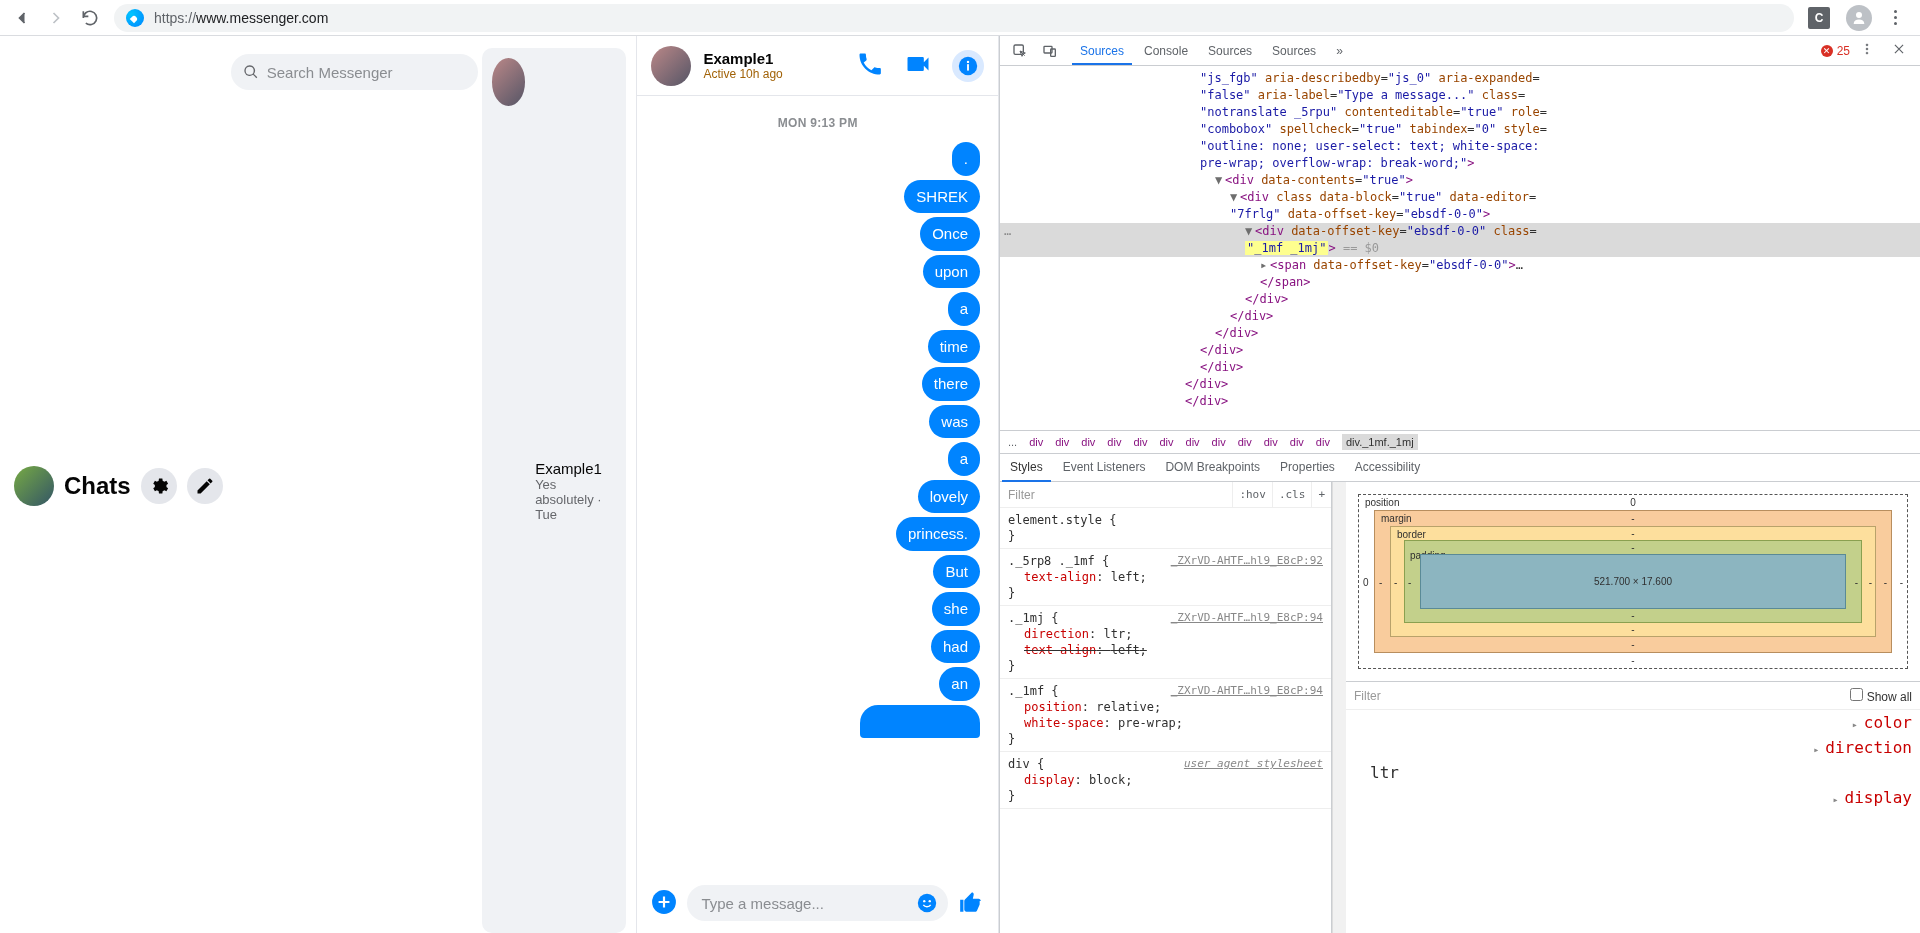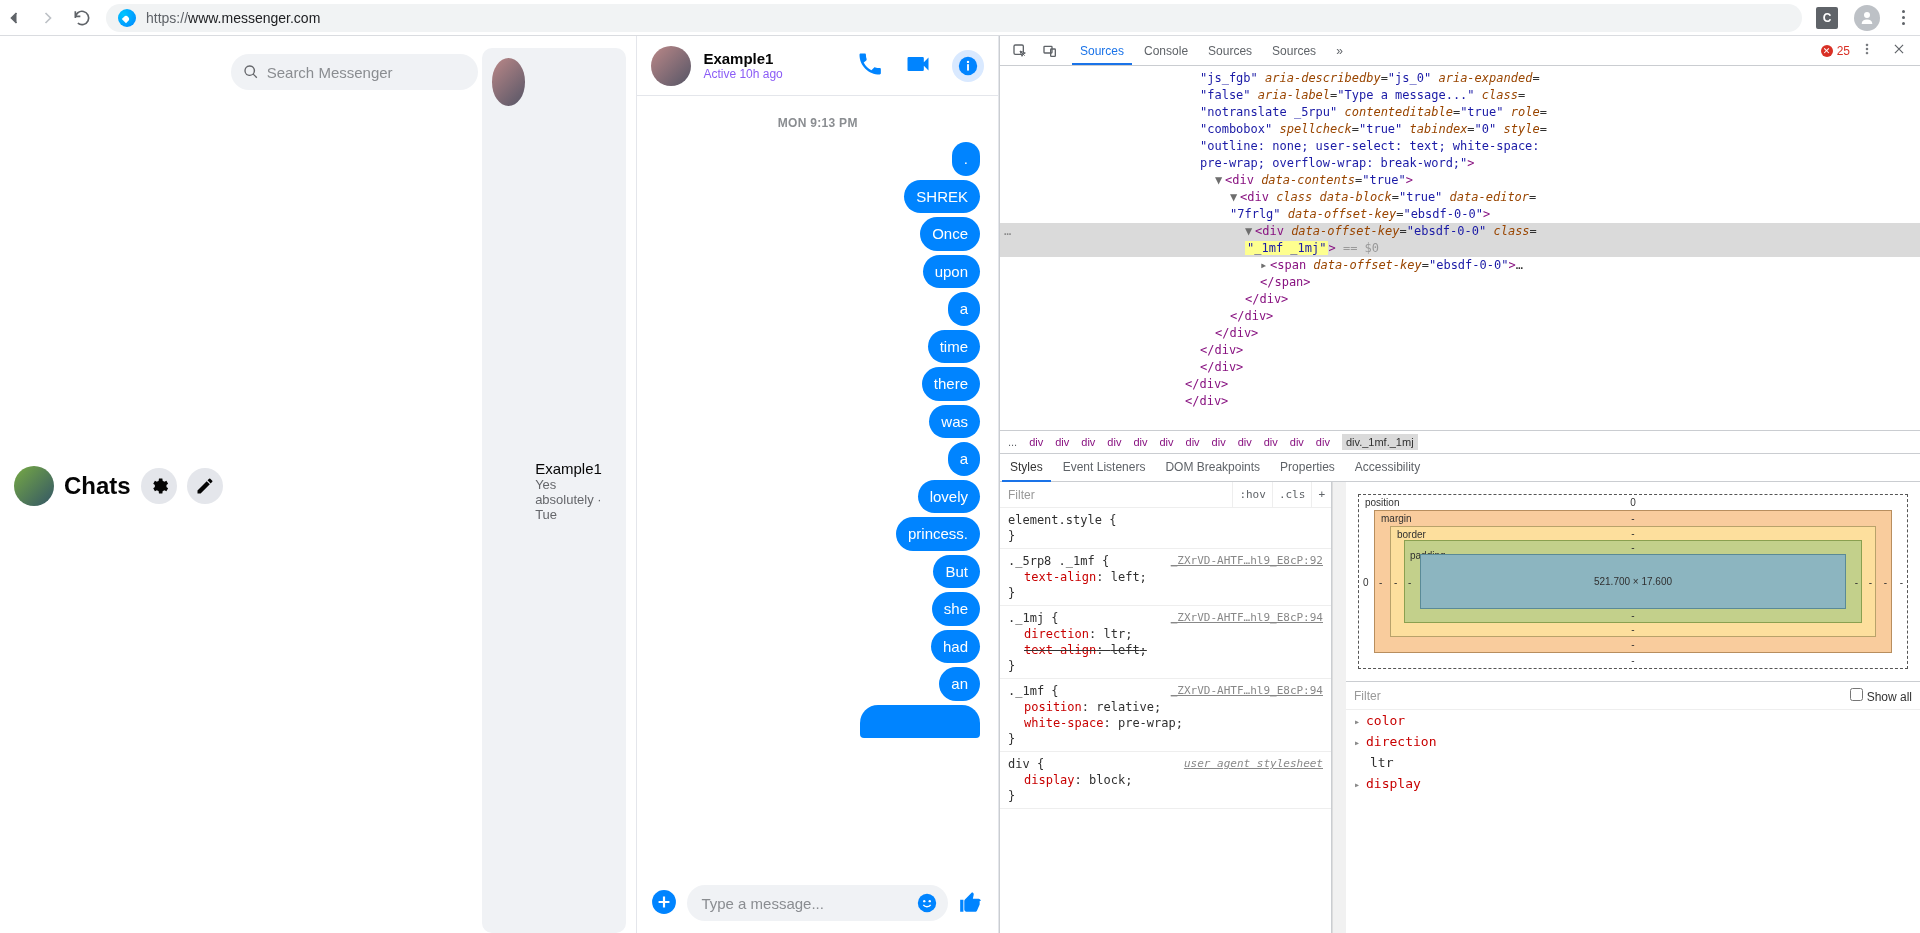--- a/index.html
+++ b/index.html
@@ -1,20 +1,20 @@
 <!DOCTYPE html>
 <html><head>
 <meta charset="utf-8">
 <style>
 * { box-sizing: border-box; margin: 0; padding: 0; }
 body { font-family: -apple-system, BlinkMacSystemFont, "Segoe UI", Helvetica, Arial, sans-serif; font-size: 14px; color: #050505; overflow: hidden; }
 .root { display: flex; flex-direction: column; width: 1920px; height: 933px; }
 
 
-.browser-bar { display: flex; align-items: center; height: 36px; background: #fff; border-bottom: 1px solid #dadce0; padding: 0 4px; gap: 14px; }
+.browser-bar { display: flex; align-items: center; height: 36px; background: #fff; border-bottom: 1px solid #dadce0; padding: 0 12px; gap: 14px; }
 .nav-btn { width: 20px; height: 20px; display: flex; align-items: center; justify-content: center; color: #5f6368; cursor: pointer; }
 .nav-btn.disabled { color: #bdc1c6; }
 .url-bar { flex: 1; display: flex; align-items: center; height: 28px; background: #f1f3f4; border-radius: 14px; padding: 0 12px; gap: 10px; color: #202124; }
 .url-bar .fav { width: 18px; height: 18px; border-radius: 50%; background: radial-gradient(circle at 30% 30%, #00c6ff, #0084ff); position: relative; }
 .url-bar .fav::after { content:""; position:absolute; width:6px; height:6px; background:#fff; border-radius:0 6px 6px 0; transform: rotate(-45deg); left:5px; top:7px;}
 .url-text { font-size: 14px; color: #202124; }
 .url-text .proto { color: #5f6368; }
 .chrome-right { display: flex; align-items: center; gap: 16px; padding-right: 6px; }
 .ext-badge { width: 22px; height: 22px; background: #5f6368; color: #fff; display:flex; align-items:center; justify-content:center; font-size:12px; font-weight:600; border-radius:2px; }
 .avatar-circle { width: 26px; height: 26px; border-radius: 50%; background: #bdc1c6; display:flex; align-items:center; justify-content:center; }
@@ -41,21 +41,21 @@
 .thread .tav{ width:48px; height:48px; border-radius:50%; background:linear-gradient(135deg,#b88,#556);}
 .thread .tmain{ display:flex; flex-direction:column; justify-content:center;}
 .thread .tname{ font-size:15px; font-weight:400;}
 .thread .tprev{ font-size:13px; color:#65676b;}
 
 .chat { flex:1; display:flex; flex-direction:column; min-width:0;}
 .chat-head { display:flex; align-items:center; gap:12px; padding:8px 14px; border-bottom:1px solid #e4e6eb; height:60px;}
 .chat-head .cav{ width:40px; height:40px; border-radius:50%; background:linear-gradient(135deg,#b88,#556);}
 .chat-head .ctitle{ flex:1; display:flex; flex-direction:column;}
 .chat-head .cname{ font-size:15px; font-weight:700;}
-.chat-head .cstatus{ font-size:12px; color:#8b5cf6;}
+.chat-head .cstatus{ font-size:12px; color:#a16207;}
 .chat-head .cact{ display:flex; gap:20px; align-items:center;}
 .cact svg{ width:28px; height:28px; fill:#0084ff;}
 .info-btn{ width:32px; height:32px; border-radius:50%; background:#d9e9ff; display:flex; align-items:center; justify-content:center;}
 .info-btn svg{ width:22px; height:22px; fill:#0084ff;}
 
 .msgs{ flex:1; overflow-y:auto; padding: 16px 18px 4px; display:flex; flex-direction:column; gap:2px;}
 .ts{ text-align:center; color:#8a8d91; font-size:12px; font-weight:600; padding:4px 0 10px; letter-spacing:.3px;}
 .row{ display:flex; justify-content:flex-end; margin-bottom:2px;}
 .bubble{ background:#0084ff; color:#fff; padding:7px 12px; border-radius:18px; font-size:15px; max-width:60%; line-height:1.3;}
 .row.cut .bubble{ border-bottom-left-radius:4px; border-bottom-right-radius:4px; min-width:120px;}
@@ -86,21 +86,21 @@
 .dt-body{ flex:1; display:flex; flex-direction:column; min-height:0;}
 .elements-pane{ flex: 0 0 364px; overflow:auto; font-family: Menlo, Consolas, monospace; font-size:12px; line-height:17px; padding-top:4px;}
 .elements-pane .ln{ white-space:nowrap; padding-left:200px;}
 .elements-pane .ln.i1{ padding-left:215px;}
 .elements-pane .ln.i2{ padding-left:230px;}
 .elements-pane .ln.i3{ padding-left:245px;}
 .elements-pane .ln.i4{ padding-left:260px;}
 .elements-pane .ln.ineg1{ padding-left:200px;}
 .elements-pane .ln.ineg2{ padding-left:185px;}
 .elements-pane .tag{ color:#881280;}
-.elements-pane .attr{ color:#994500;font-style:italic;}
+.elements-pane .attr{ color:#994500;}
 .elements-pane .str{ color:#1a1aa6;}
 .elements-pane .hl{ background:#dadada;}
 .elements-pane .hly{ background:#feff8f;}
 .elements-pane .sel{ color:#999;}
 .elements-pane .tri{ display:inline-block; width:10px; color:#6e6e6e;}
 .elements-pane .dots{ position:absolute; left:1004px; color:#888; }
 .ln.hl{ position:relative;}
 .ln.hl .dots{ left:4px;}
 
 .crumbs{ height:24px; border-top:1px solid #cacdd1; border-bottom:1px solid #cacdd1; display:flex; align-items:center; padding:0 8px; font-size:11px; color:#5f6368; gap:12px; overflow:hidden; white-space:nowrap;}
@@ -156,21 +156,21 @@
 .bm-padding .n{ position:absolute; font-size:10px;}
 .bm-padding .n.t{ top:1px; left:50%; transform:translateX(-50%);} 
 .bm-padding .n.b{ bottom:1px; left:50%; transform:translateX(-50%);} 
 .bm-padding .n.l{ left:3px; top:50%; transform:translateY(-50%);} 
 .bm-padding .n.r{ right:3px; top:50%; transform:translateY(-50%);} 
 .bm-content{ position:absolute; inset:72px 74px; background:#8cb5c0; border:1px solid #5a8a96; display:flex; align-items:center; justify-content:center; font-size:10px; white-space:nowrap;}
 
 .comp-filter{ display:flex; align-items:center; height:28px; border-bottom:1px solid #eee; padding:0 8px; gap:8px; font-size:12px; color:#333;}
 .comp-filter input[type=text]{ flex:1; border:none; outline:none; font-size:12px;}
 .comp-filter input::placeholder{ color:#999;}
-.comp-list{ flex:1; overflow:auto; font-family:Menlo,Consolas,monospace; font-size:13px;}
+.comp-list{ flex:1; overflow:auto; font-family:Menlo,Consolas,monospace; font-size:16px;text-align:right;}
 .comp-list .citem{ padding:3px 8px;}
 .comp-list .ck{ color:#c80000;}
 .comp-list .ck::before{ content:"▸ "; color:#888; font-size:10px;}
 .comp-list .cv{ padding-left:24px; display:flex; align-items:center; gap:6px;}
 .comp-list .sw{ width:11px; height:11px; background:#1c1e21; border:1px solid #888; display:inline-block;}
 </style>
 </head>
 <body>
 
 <div class="root">

